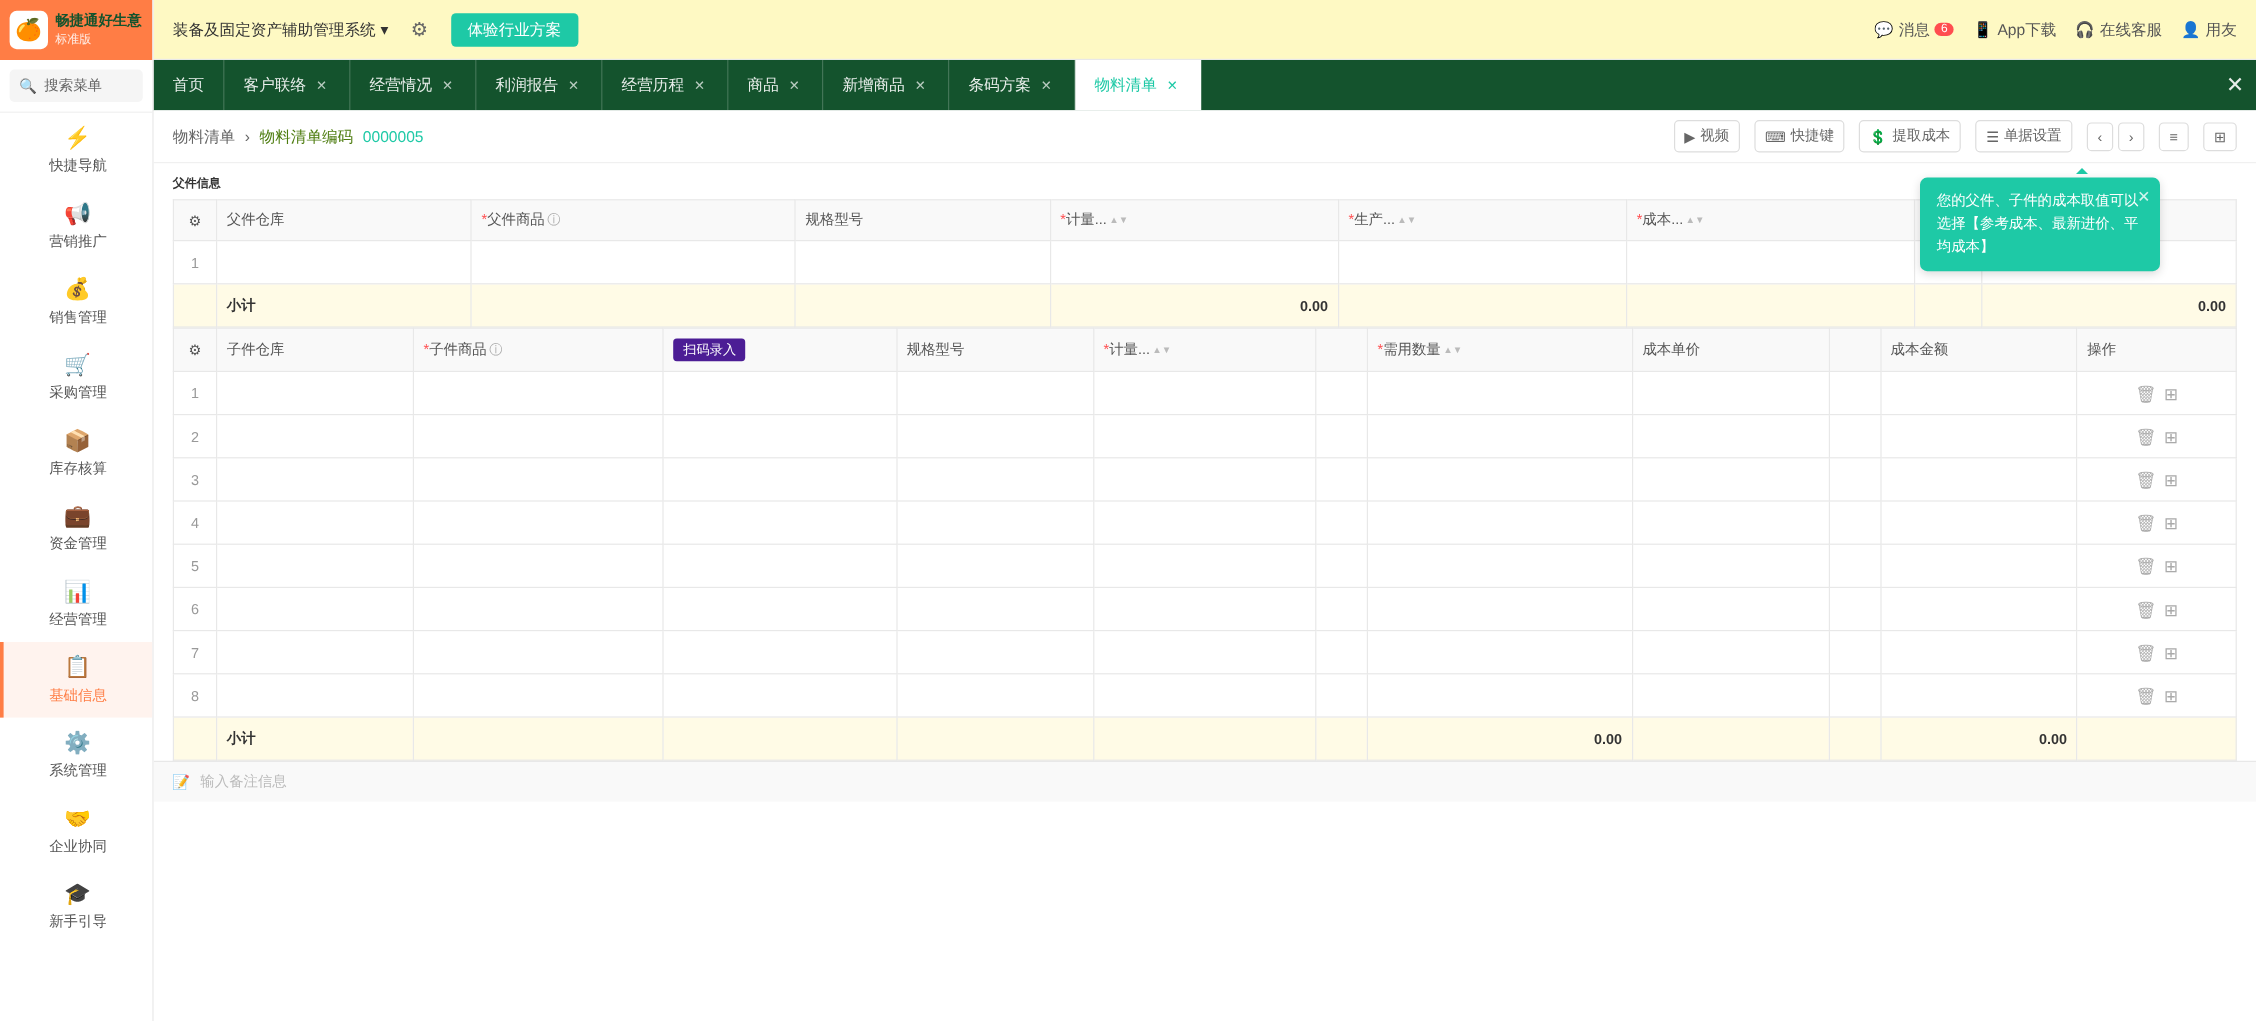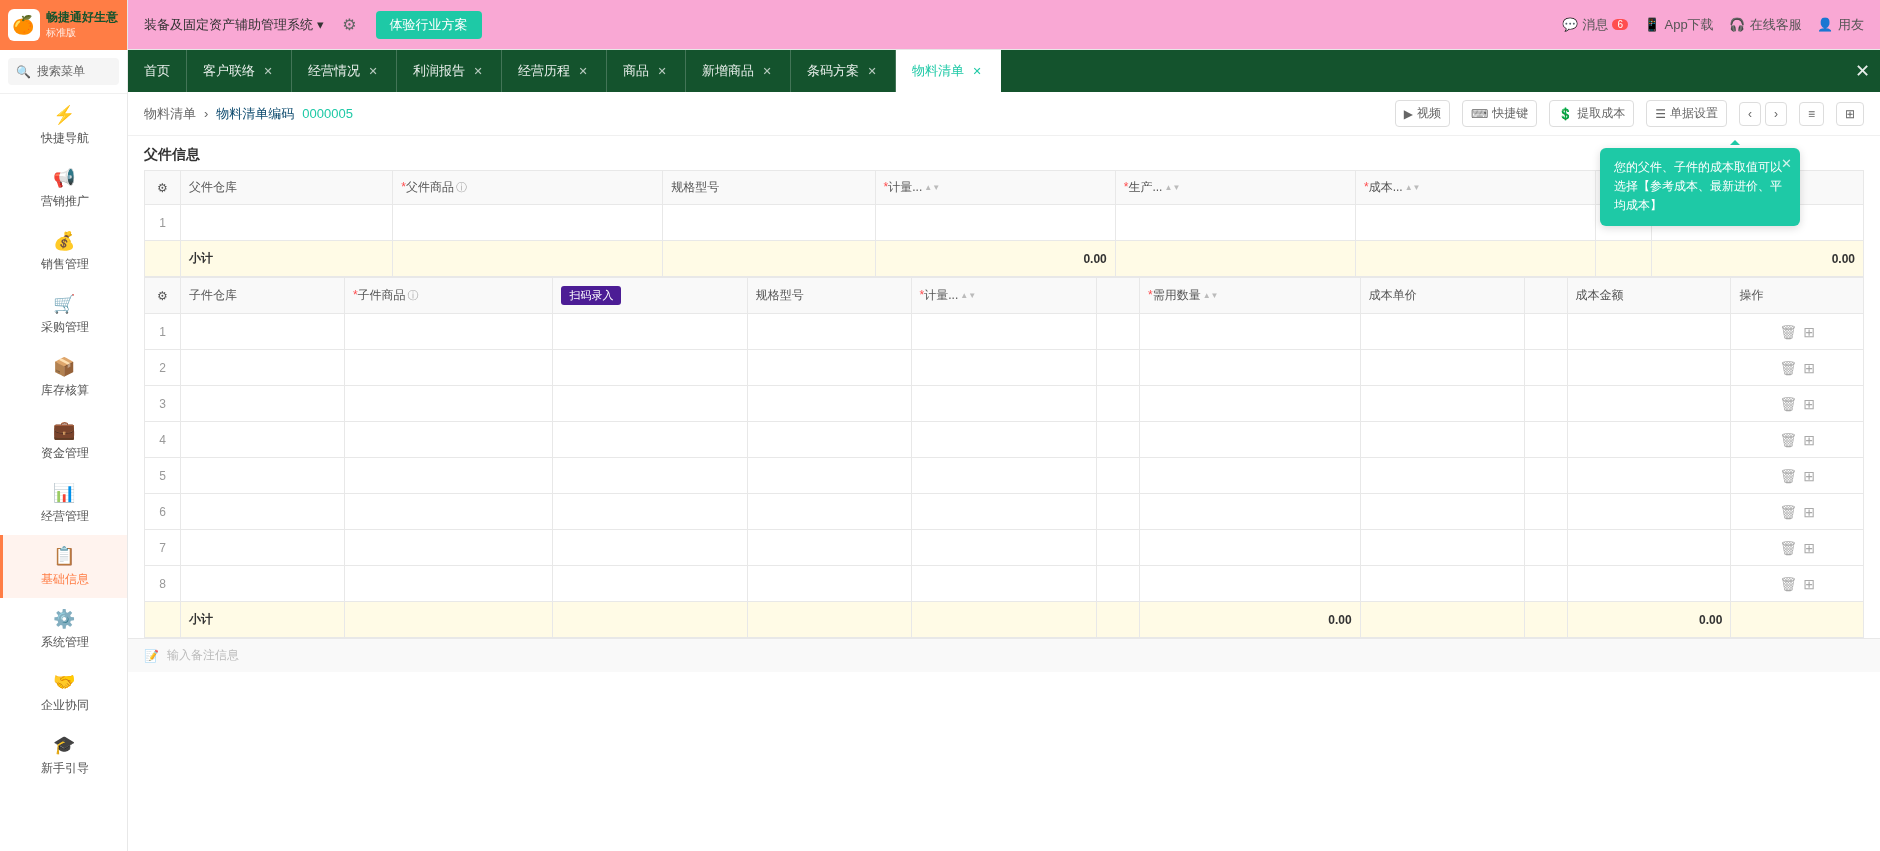--- a/index.html
+++ b/index.html
@@ -73,21 +73,21 @@
     
     .main {
       flex: 1;
       display: flex;
       flex-direction: column;
       overflow: hidden;
     }
 
     
     .topbar {
-      background: #f9a8d4;
+      background: #fef9c3;
       border-bottom: 1px solid #e8e8e8;
       height: 50px;
       display: flex;
       align-items: center;
       padding: 10px 16px;
       gap: 12px;
       flex-shrink: 0;
     }
     .topbar-system-select {
       display: flex;
@@ -183,21 +183,21 @@
     
     .page-header {
       display: flex;
       align-items: center;
       padding: 8px 16px;
       background: #fff;
       border-bottom: 1px solid #f0f0f0;
       gap: 12px;
     }
     .breadcrumb { display: flex; align-items: center; gap: 8px; font-size: 13px; color: #666; }
-    .breadcrumb-active { color: #0c4a6e; font-weight: 500; }
+    .breadcrumb-active { color: #4d7c0f; font-weight: 500; }
     .page-code { color: #1ec9a6; font-size: 13px; }
     .page-toolbar {
       margin-left: auto;
       display: flex;
       align-items: center;
       gap: 12px;
     }
     .toolbar-btn {
       display: flex;
       align-items: center;
@@ -206,21 +206,21 @@
       font-size: 12px;
       cursor: pointer;
       padding: 4px 8px;
       border: 1px solid #ddd;
       border-radius: 4px;
       background: #fff;
     }
 
     
     .section-title {
-      font-size: 14px;
+      font-size: 10px;
       font-weight: 600;
       color: #333;
       padding: 10px 16px 6px;
     }
 
     
     .data-table {
       width: 100%;
       border-collapse: collapse;
       font-size: 12px;

